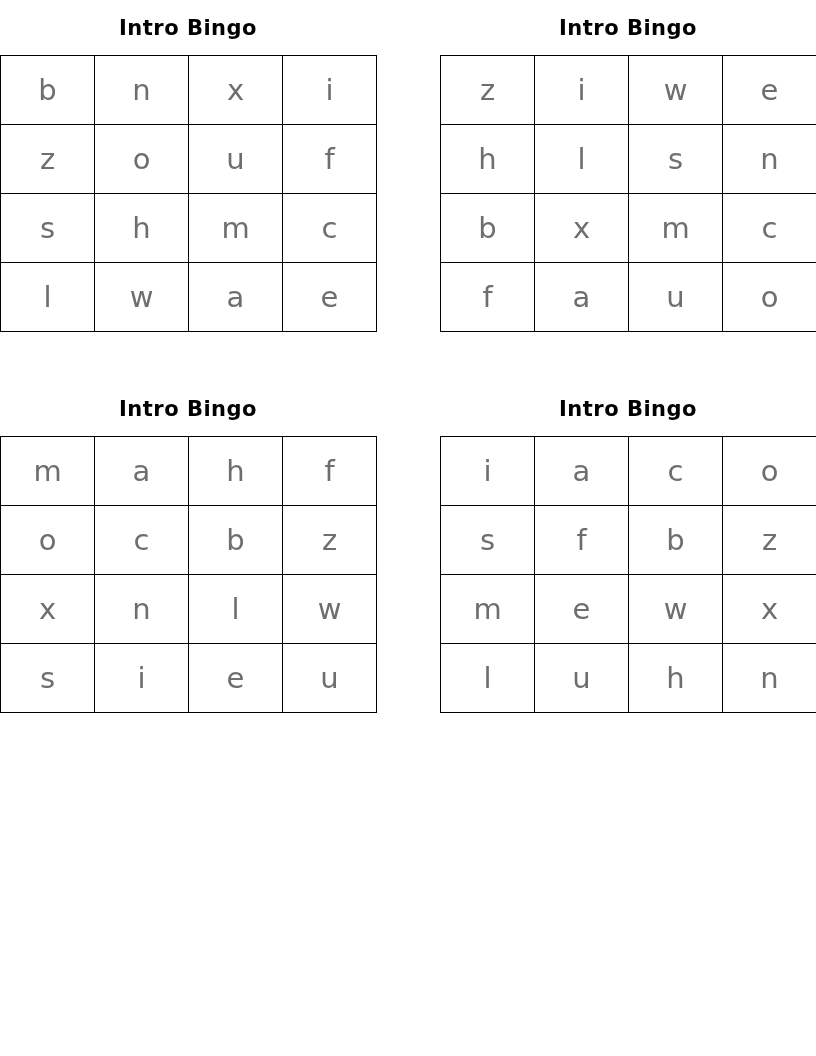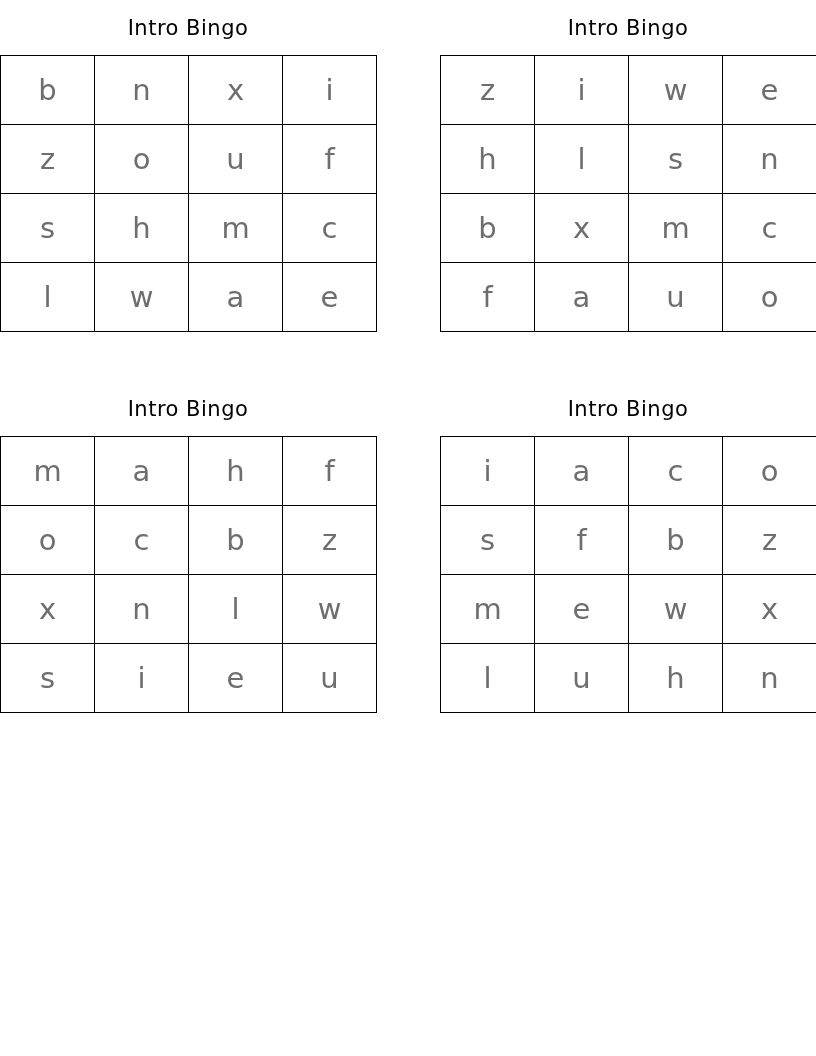--- a/index.html
+++ b/index.html
@@ -21,21 +21,21 @@
     position: absolute;
     width: 376px;
   }
   .card-0 { left: 0px;   top: 16px; }
   .card-1 { left: 440px; top: 16px; }
   .card-2 { left: 0px;   top: 397px; }
   .card-3 { left: 440px; top: 397px; }
   .card-title {
     text-align: center;
     font-size: 21px;
-    font-weight: 400;
+    font-weight: 700;
     color: #000000;
     height: 24px;
     line-height: 24px;
     margin-bottom: 15px;
     letter-spacing: 0.5px;
   }
   table.bingo-grid {
     border-collapse: collapse;
     table-layout: fixed;
     width: 375px;

